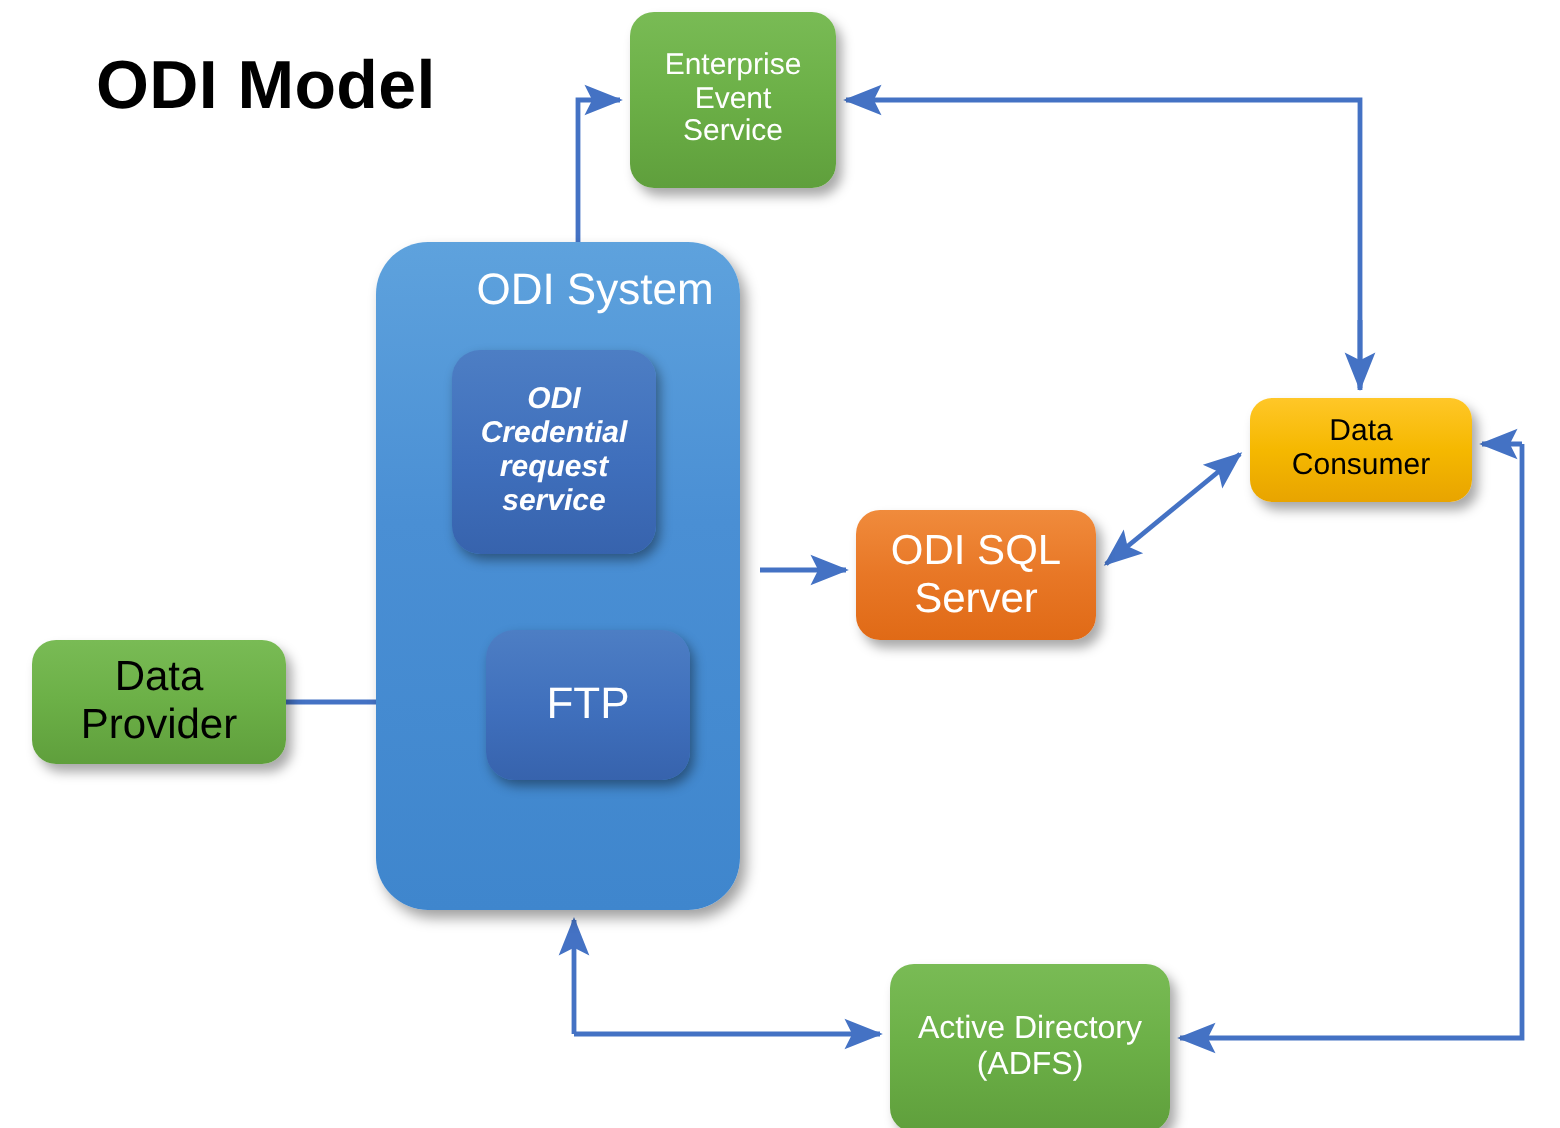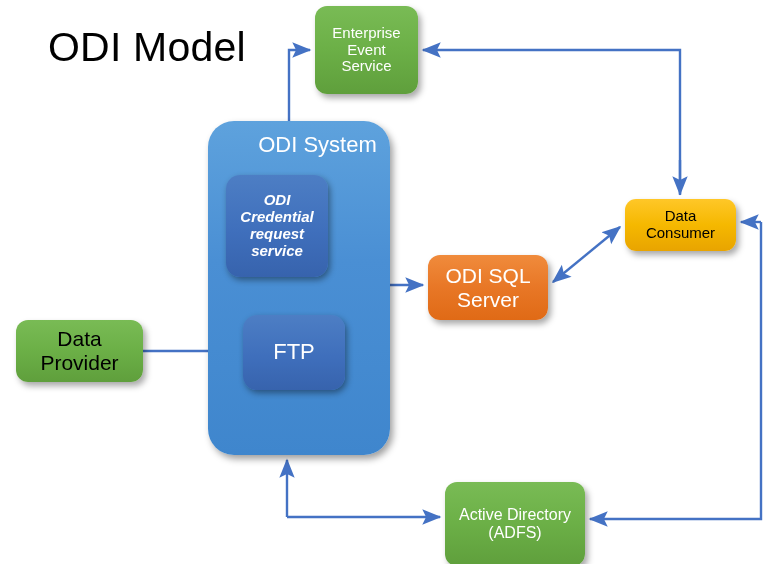--- a/index.html
+++ b/index.html
@@ -32,29 +32,30 @@
     align-items: center;
     justify-content: center;
     text-align: center;
     box-sizing: border-box;
     line-height: 1.12;
   }
   .title {
     position: absolute;
     left: 48px;
     top: 24px;
-    font-size: 41px;
+    font-size: 34px;
     color: #000000;
     letter-spacing: 0.2px;
     white-space: nowrap;
+    font-weight: bold;
   }
 
   
   .sys-box {
-    left: 208px;
+    left: 188px;
     top: 121px;
     width: 182px;
     height: 334px;
     border-radius: 26px;
     background: linear-gradient(180deg, #5ea2dd 0%, #4a8fd4 42%, #3f86cd 100%);
     box-shadow: 3px 4px 7px rgba(0,0,0,0.38);
     align-items: flex-start;
     justify-content: center;
     padding-top: 12px;
     color: #ffffff;

